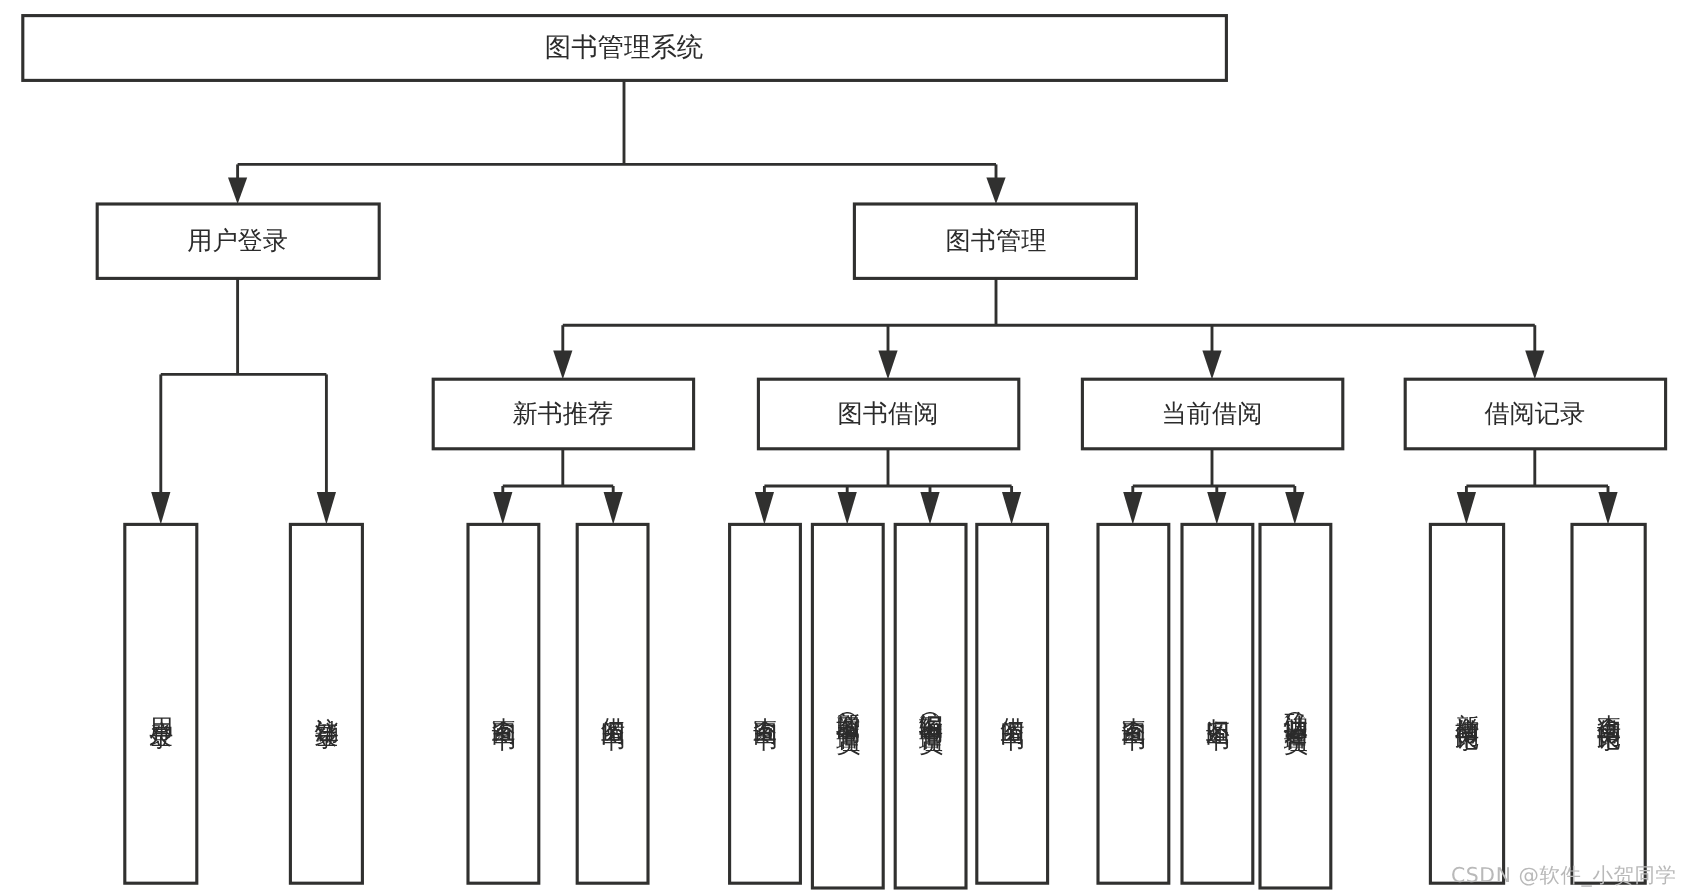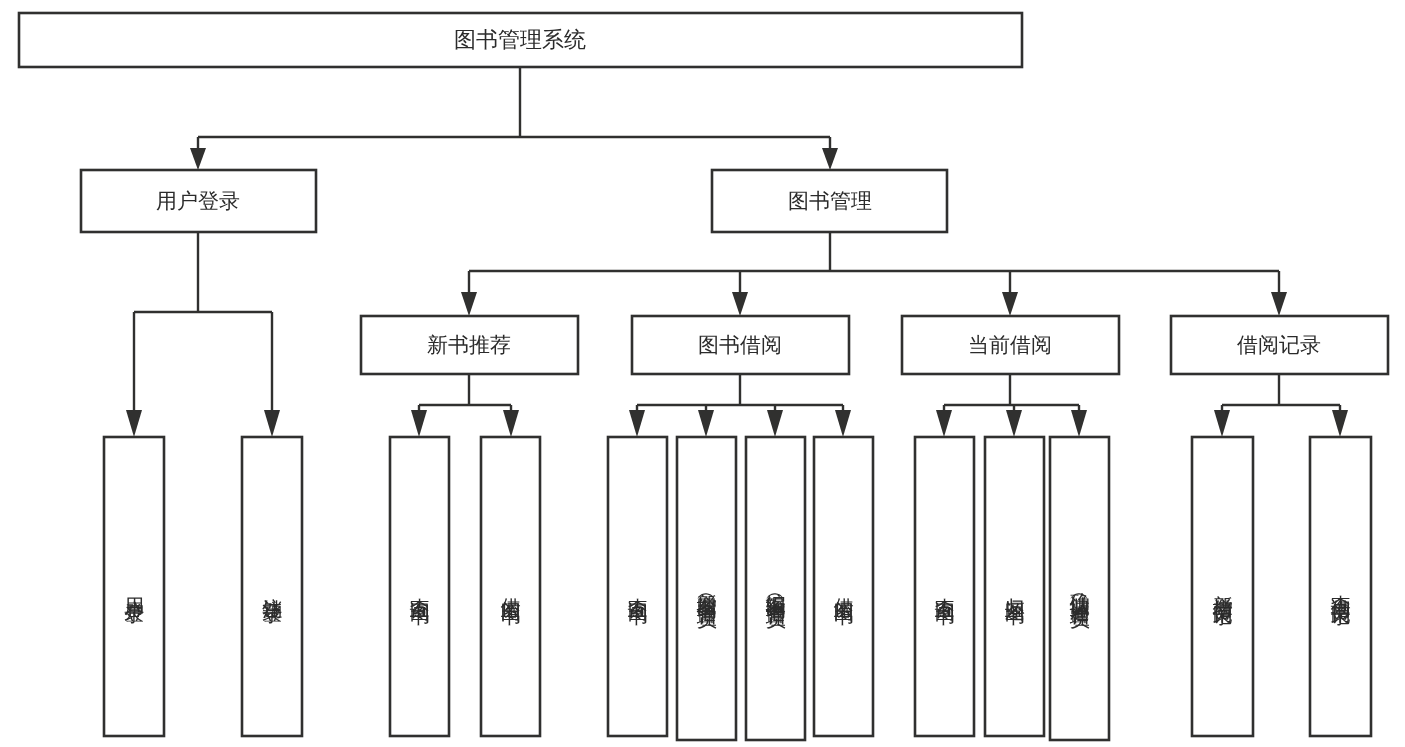--- a/index.html
+++ b/index.html
@@ -243,14 +243,15 @@
   </div>
 
   <div class="vlabel-box" style="left:1192px; top:437px; width:61px; height:299px;">
     <span class="vlabel-text">新增借阅记录</span>
   </div>
 
   <div class="vlabel-box" style="left:1310px; top:437px; width:61px; height:299px;">
     <span class="vlabel-text">查询借阅记录</span>
   </div>
 
+  <div class="watermark">CSDN @软件_小贺同学</div>
 
 </div>
 
 </body></html>

